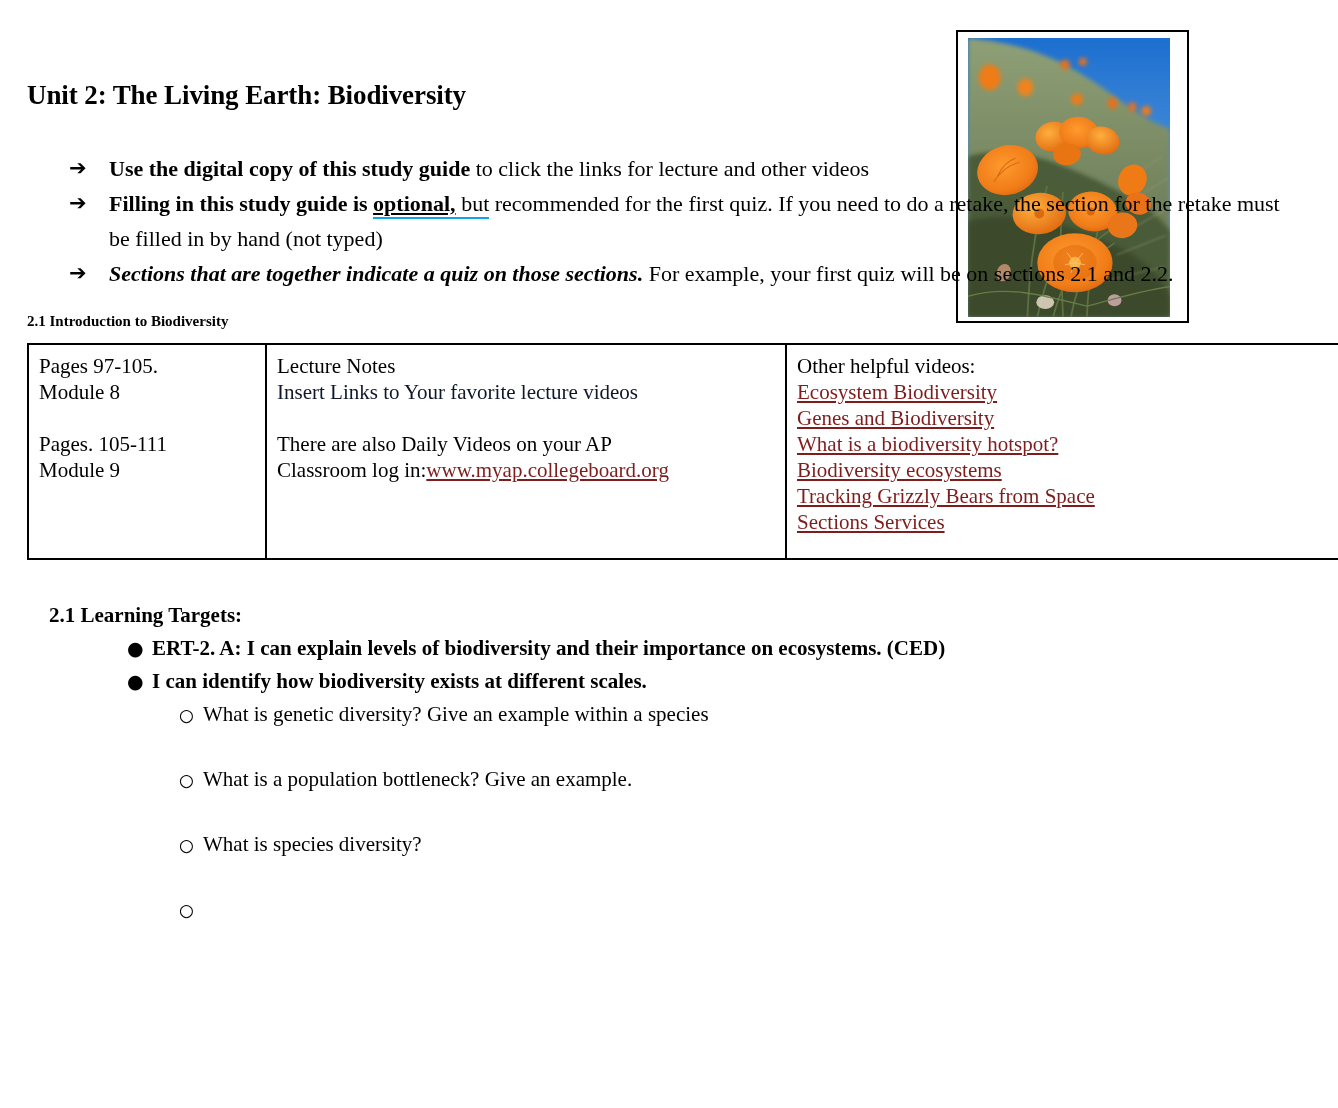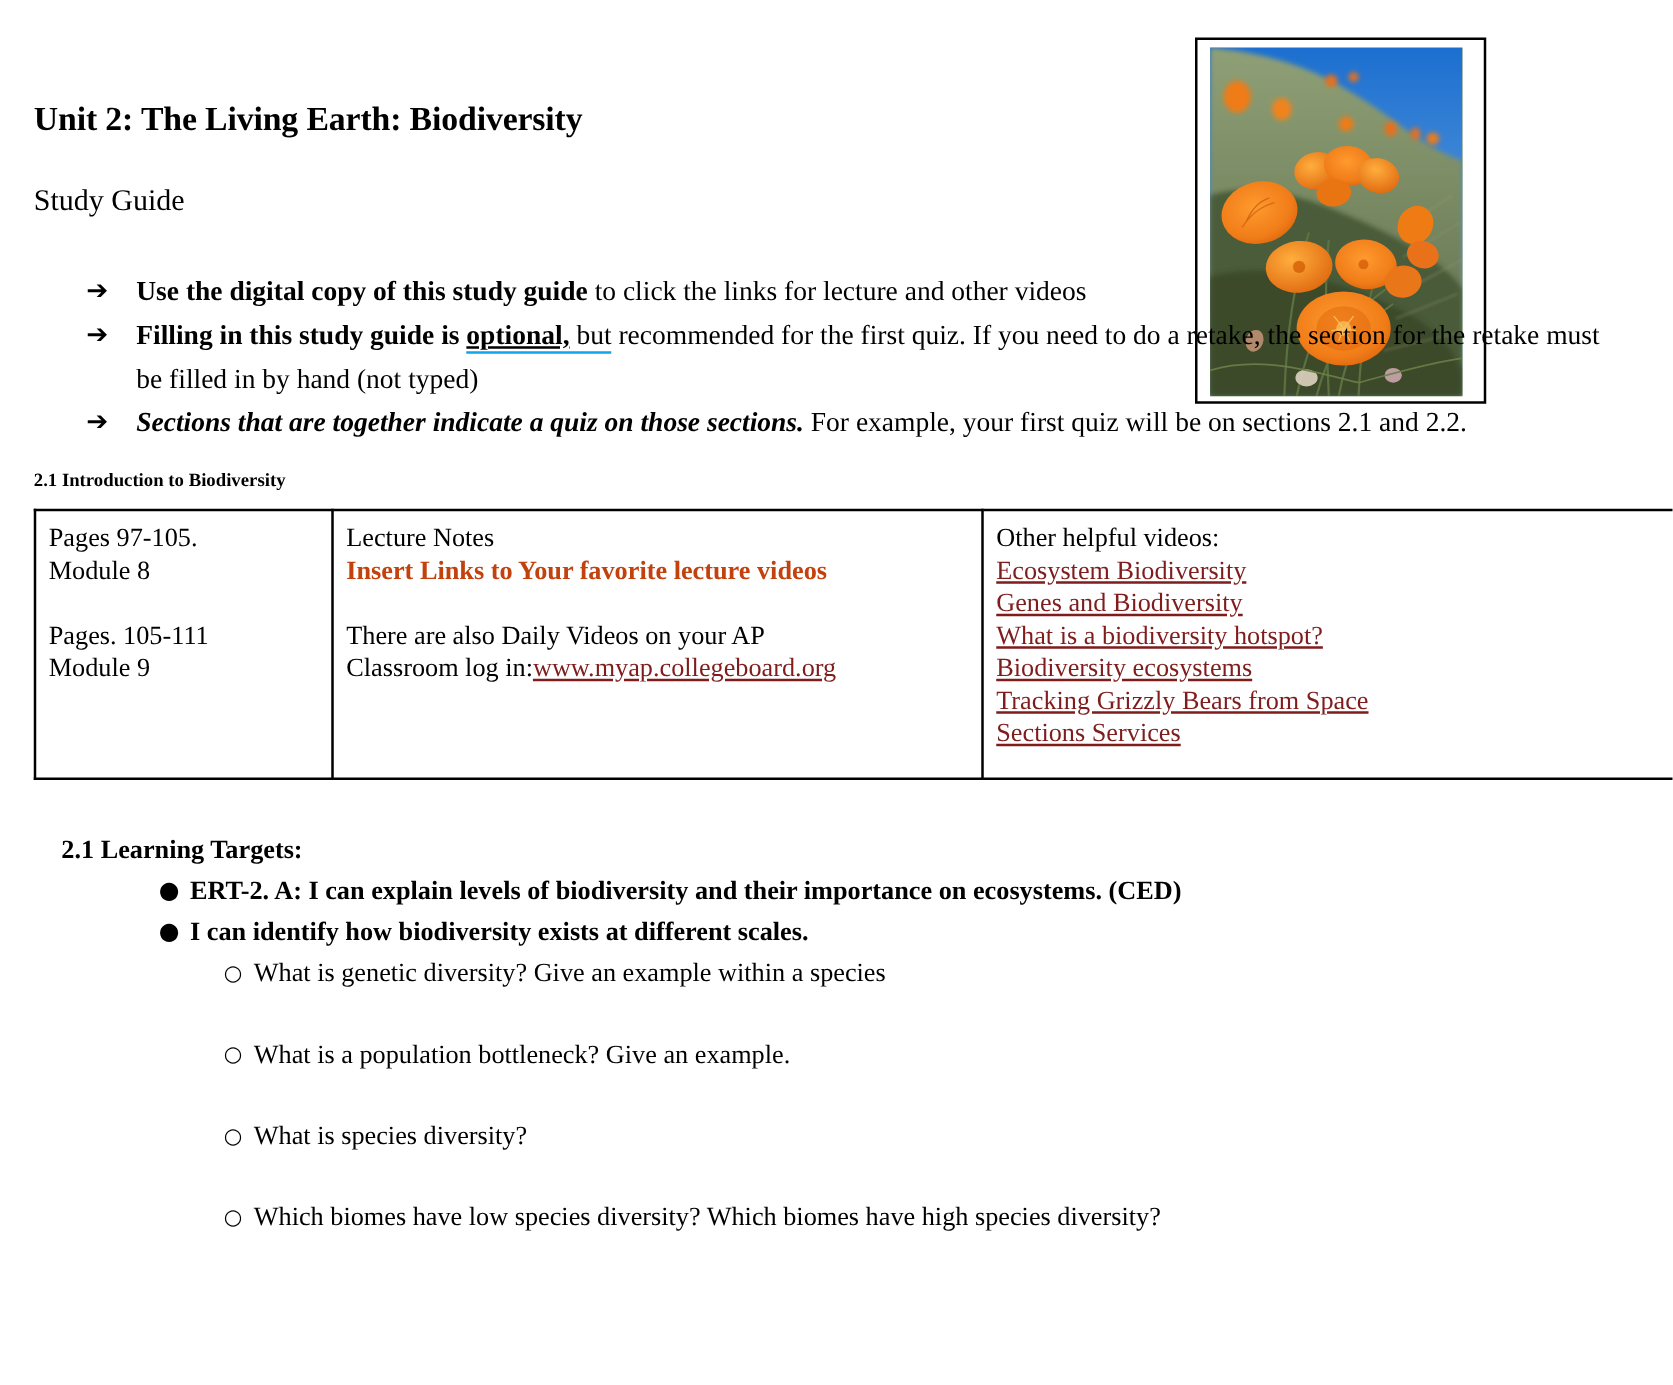--- a/index.html
+++ b/index.html
@@ -116,21 +116,21 @@
     vertical-align: top;
     padding: 8px 10px 10px 10px;
     font-size: 21px;
     line-height: 26px;
     height: 195px;
   }
   td.col1 { width: 216px; }
   td.col2 { width: 498px; }
   td.col3 { width: 534px; }
   .spacer-line { height: 26px; }
-  .red { color: #c2410c; font-weight: bold; }
+  .red { color: #0f172a; }
   a.link, .link {
     color: #7f1d1d;
     text-decoration: underline;
     cursor: pointer;
   }
   .link-list .link { display: block; line-height: 26px; }
 
   
   .lt-title {
     font-size: 21px;
@@ -299,21 +299,20 @@
           <path d="M120 272 C150 264 176 256 204 252"></path>
         </g>
       </svg>
     </div>
   </div>
 
   <div class="content">
 
     <h1 class="doc-title">Unit 2: The Living Earth: Biodiversity</h1>
 
-    <div class="subtitle">Study Guide</div>
 
     <ul class="arrow-list">
       <li>
         <span class="marker">➔</span>
         <span class="b">Use the digital copy of this study guide</span><span> to click the links for lecture and other videos</span>
       </li>
       <li>
         <span class="marker">➔</span>
         <span class="b">Filling in this study guide is </span><span class="blue-underline"><span class="b ul-black">optional,</span><span> but</span></span><span> recommended for the first quiz. If you need to do a retake, the section for the retake must be filled in by hand (not typed)</span>
       </li>
@@ -378,18 +377,17 @@
       <li>
         <span class="marker">○</span>
         <span>What is a population bottleneck? Give an example.</span>
       </li>
       <li>
         <span class="marker">○</span>
         <span>What is species diversity?</span>
       </li>
       <li>
         <span class="marker">○</span>
-        <span>Which biomes have low species diversity? Which biomes have high species diversity?</span>
       </li>
     </ul>
 
   </div>
 </div>
 
 </body></html>

